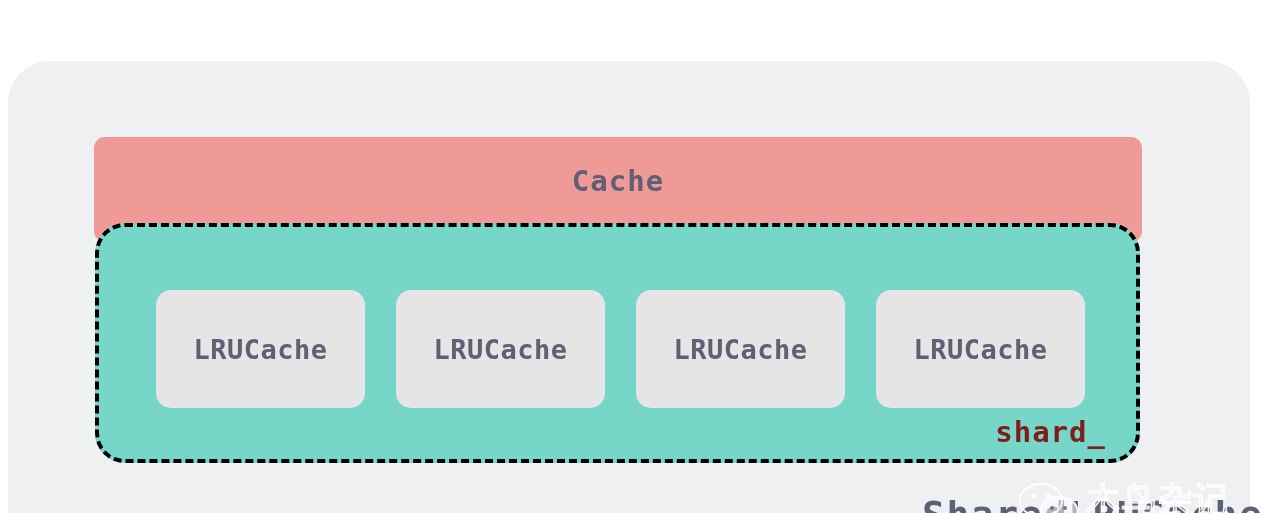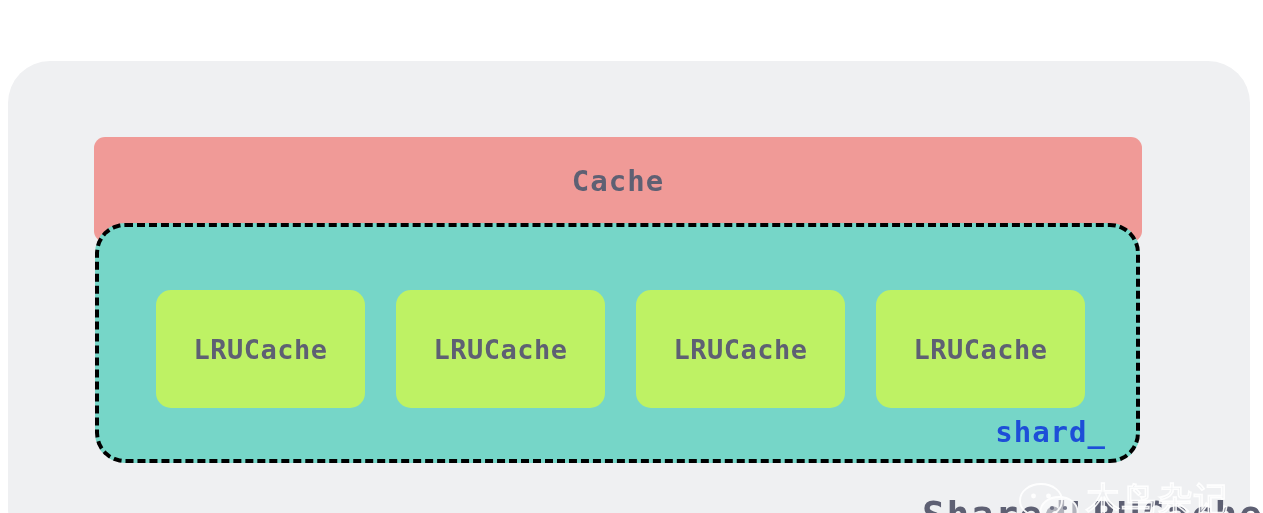--- a/index.html
+++ b/index.html
@@ -78,21 +78,21 @@
     position: absolute;
     left: 0;
     top: 0;
     width: 100%;
     height: 100%;
   }
   .lru-box {
     position: absolute;
     top: 63px;
     height: 118px;
-    background: #bef264;
+    background: #e5e5e5;
     border-radius: 15px;
     display: flex;
     align-items: center;
     justify-content: center;
   }
   .lru-label {
     font-size: 27px;
     font-weight: bold;
     color: #5e6073;
     letter-spacing: 0.5px;
@@ -103,21 +103,21 @@
   .lru-box-2 { left: 537px; width: 209px; }
   .lru-box-3 { left: 777px; width: 209px; }
 
   
   .shard-label {
     position: absolute;
     right: 30px;
     bottom: 10px;
     font-size: 29px;
     font-weight: bold;
-    color: #1d4ed8;
+    color: #7f1d1d;
     letter-spacing: 1px;
     white-space: nowrap;
   }
 
   
   .outer-title {
     position: absolute;
     left: 922px;
     top: 448px;
     font-size: 38px;

